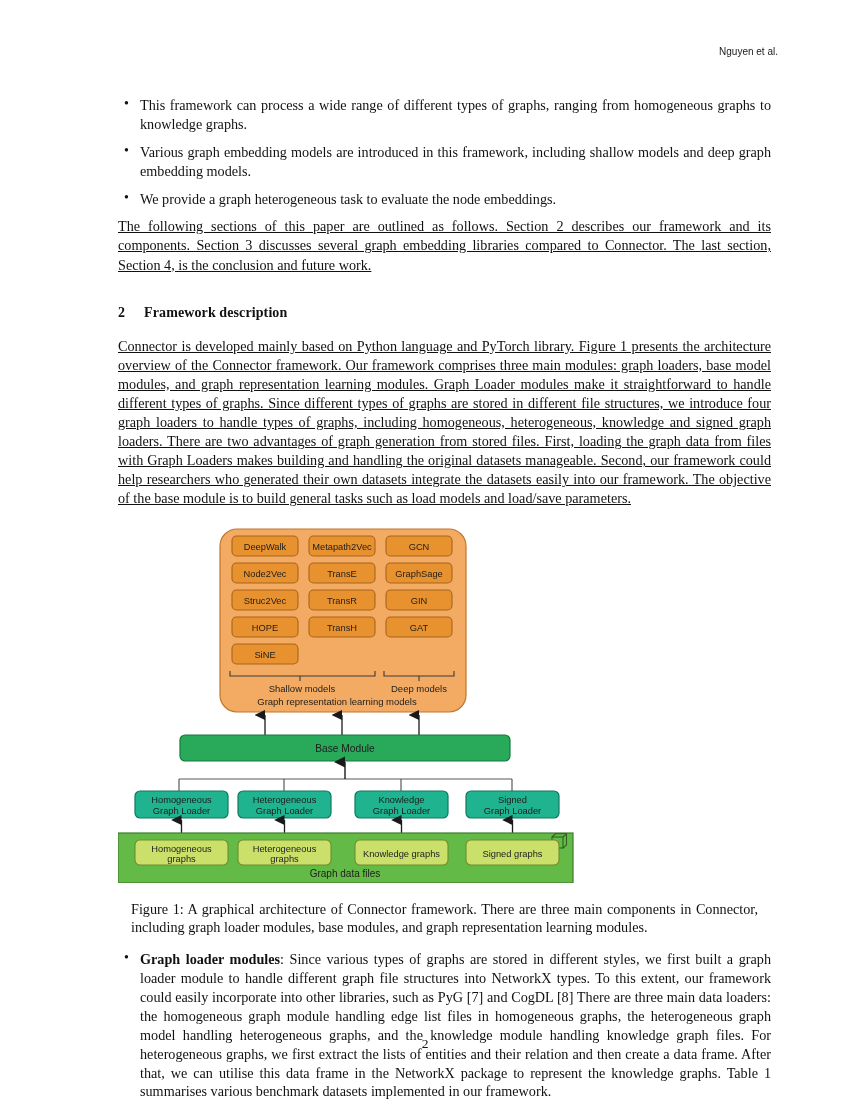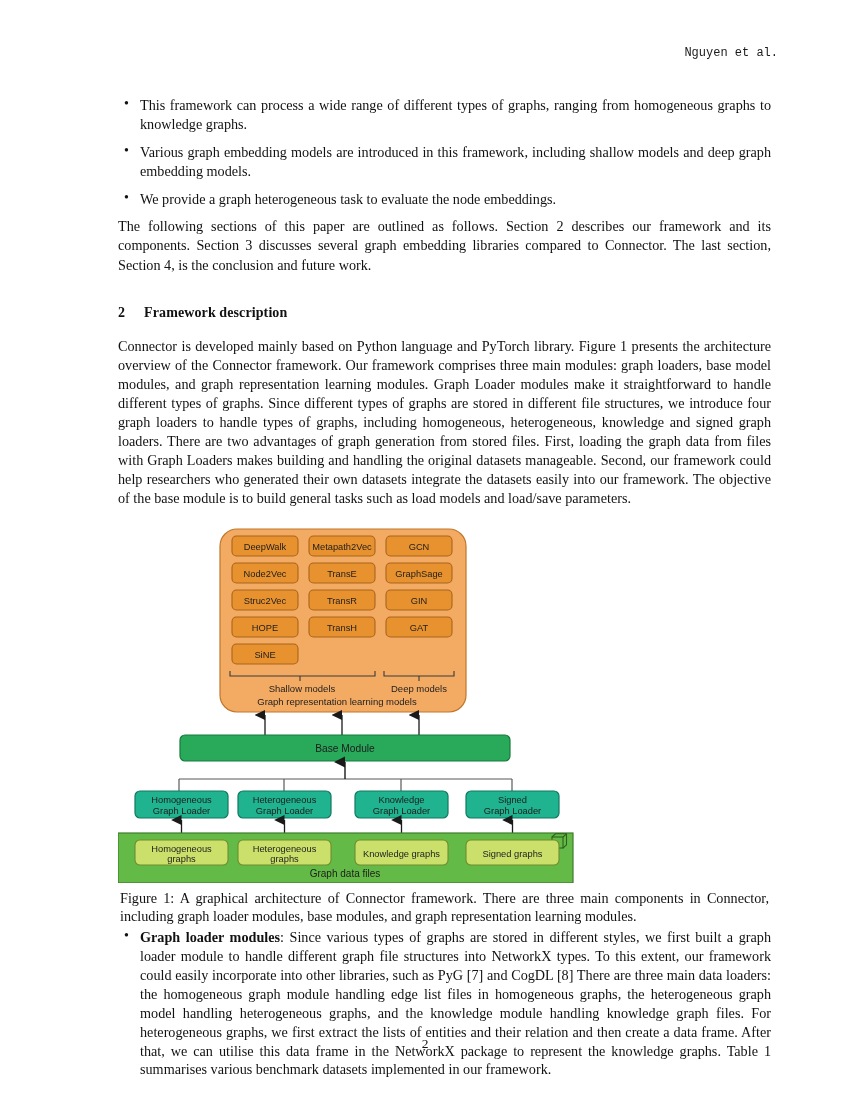--- a/index.html
+++ b/index.html
@@ -8,21 +8,21 @@
     background:#ffffff;
     font-family:"Liberation Serif", serif;
     color:#111111;
     position:relative;
     overflow:hidden;
   }
   .page { position:absolute; inset:0; }
 
   .running-head {
     position:absolute; top:46px; right:72px;
-    font-size:12px; font-family:Liberation Mono, monospace;
+    font-size:10px; font-family:Liberation Sans, sans-serif;
     color:#1a1a1a;
   }
 
   .content { position:absolute; left:118px; top:96px; width:653px; }
 
   ul.bullets { list-style:none; margin:0 0 0 0; padding:0; }
   ul.bullets > li {
     position:relative;
     padding-left:22px;
     margin-bottom:9px;
@@ -34,38 +34,39 @@
   ul.bullets > li .bullet-dot {
     position:absolute; left:6px; top:-1px;
     font-size:14px; line-height:1.33;
   }
 
   p.body-par {
     font-size:14.2px;
     line-height:1.345;
     text-align:justify;
     margin:0;
+    text-decoration:underline;
   }
   .par-gap-top { margin-top:16px; }
 
   h2.section-head {
     font-size:14px;
     font-weight:bold;
     margin:30px 0 16px 0;
     letter-spacing:0.1px;
   }
   h2.section-head .num { margin-right:19px; }
 
   
   .figure-wrap { position:relative; width:653px; height:360px; margin-top:14px; }
   .diagram { position:absolute; left:0; top:0; width:653px; height:360px; }
 
   .fig-caption {
     font-size:14.2px; line-height:1.33; text-align:justify;
-    margin:2px; padding-top:4px;
+    margin:13px; padding-top:4px;
   }
 
   .tail-list { margin-top:26px; }
   .tail-list li { margin-bottom:0; }
   .tail-list li b { font-weight:bold;margin-top:8px; }
 
   .page-num {
     position:absolute; left:0; right:0; bottom:48px;
     text-align:center; font-size:13.5px;
   }

